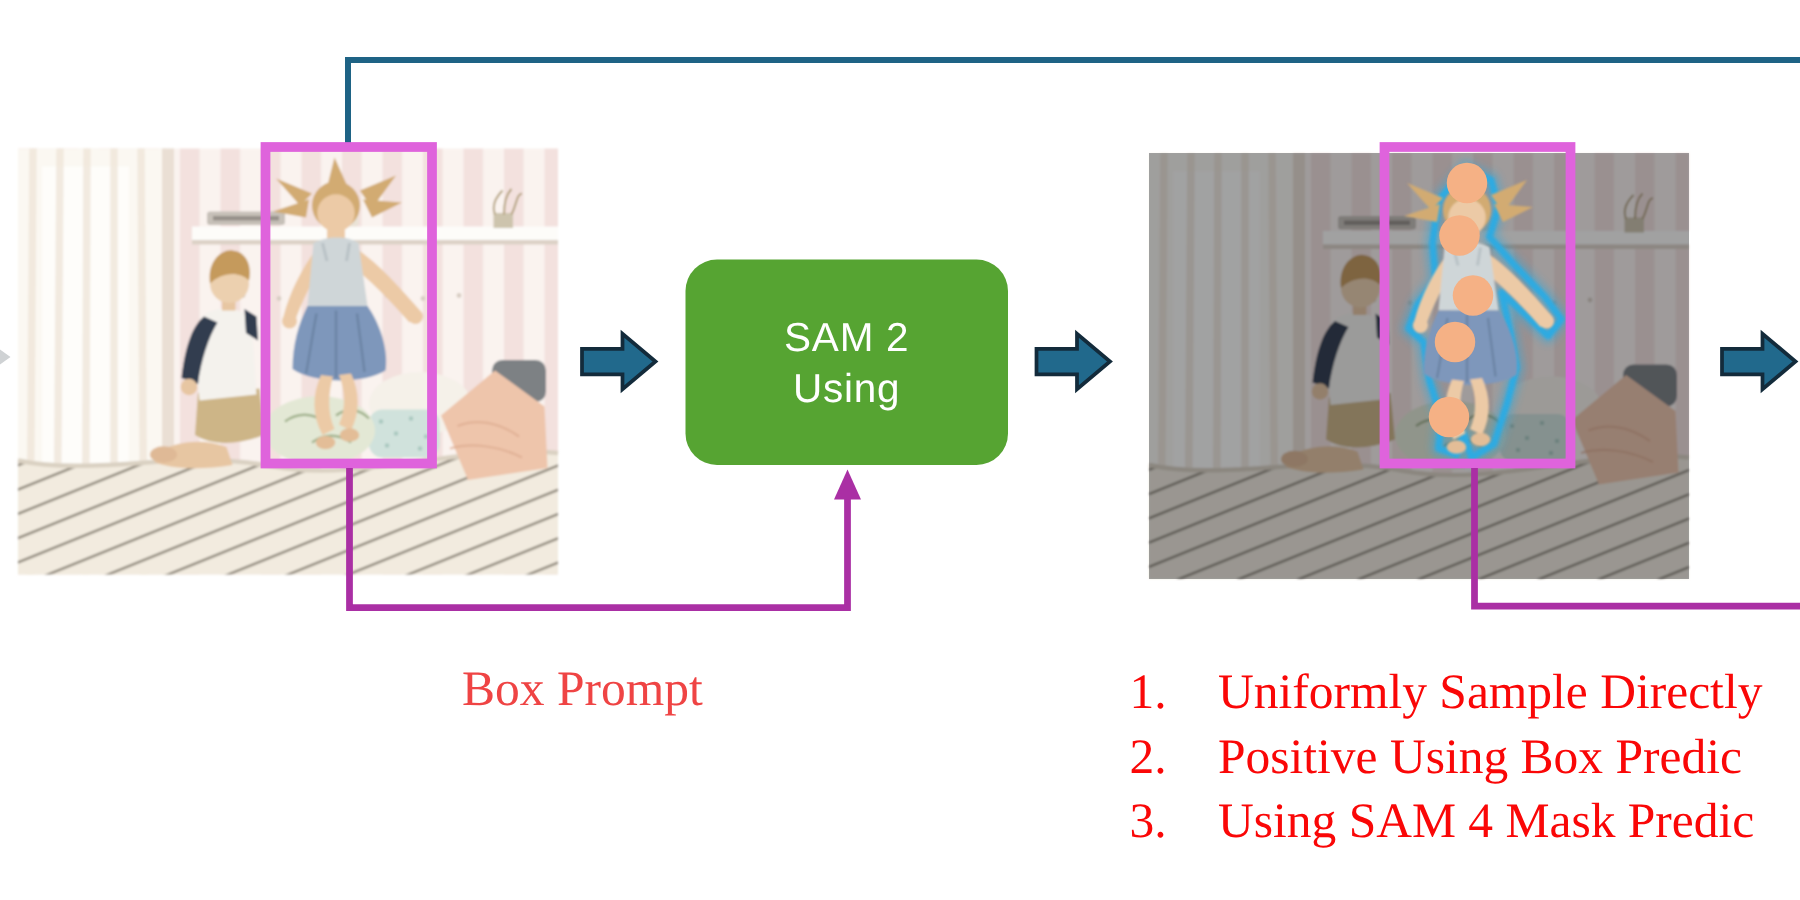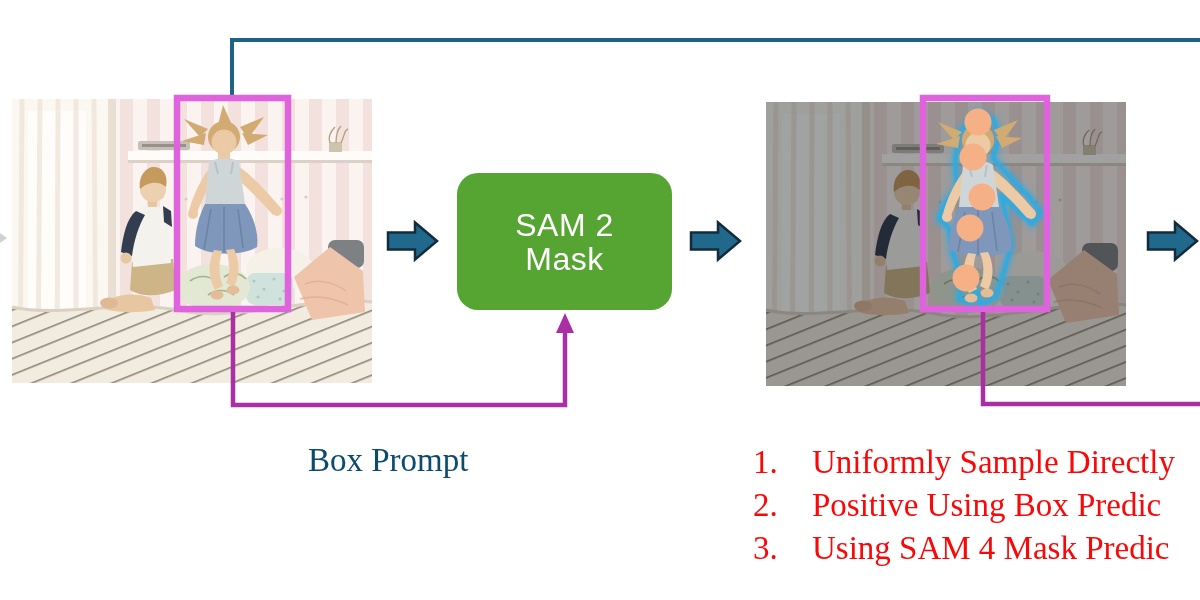--- a/index.html
+++ b/index.html
@@ -6,25 +6,25 @@
   body{
     width:1200px;height:600px;overflow:hidden;background:#ffffff;
     font-family:"Liberation Sans",sans-serif;position:relative;
   }
   #stage{position:absolute;left:0;top:0;width:1200px;height:600px;}
   #diagram-svg{position:absolute;left:0;top:0;}
   .txt{position:absolute;}
   .sam-label{
     left:457px;top:173px;width:215px;height:137px;
     display:flex;flex-direction:column;align-items:center;justify-content:center;
-    color:#ffffff;font-size:32px;line-height:34px;letter-spacing:0.5px;
+    color:#ffffff;font-size:27px;line-height:34px;letter-spacing:0.5px;
   }
   .box-prompt{
     left:308px;top:442px;width:180px;
-    font-family:"Liberation Serif",serif;font-size:33px;color:#0c4a6e;
+    font-family:"Liberation Serif",serif;font-size:33px;color:#ef4444;
     white-space:nowrap;
   }
   .red-list{
     left:753px;top:441px;
     font-family:"Liberation Serif",serif;font-size:33px;line-height:43px;
     color:#fa0707;white-space:nowrap;
   }
   .red-item{display:flex;}
   .red-num{flex:0 0 59px;}
 </style>
@@ -184,21 +184,21 @@
     <circle cx="978" cy="122" r="13.5"></circle>
     <circle cx="973" cy="157" r="13.5"></circle>
     <circle cx="982" cy="197" r="13.5"></circle>
     <circle cx="970" cy="228" r="13.5"></circle>
     <circle cx="966" cy="278" r="13.5"></circle>
   </g>
 </svg>
 
 <div class="txt sam-label">
   <span>SAM 2</span>
-  <span>Mask</span>
+  <span>Using</span>
 </div>
 
 <div class="txt box-prompt">Box Prompt</div>
 
 <div class="txt red-list">
   <div class="red-item">
     <span class="red-num">1.</span>
     <span>Uniformly Sample Directly</span>
   </div>
   <div class="red-item">

